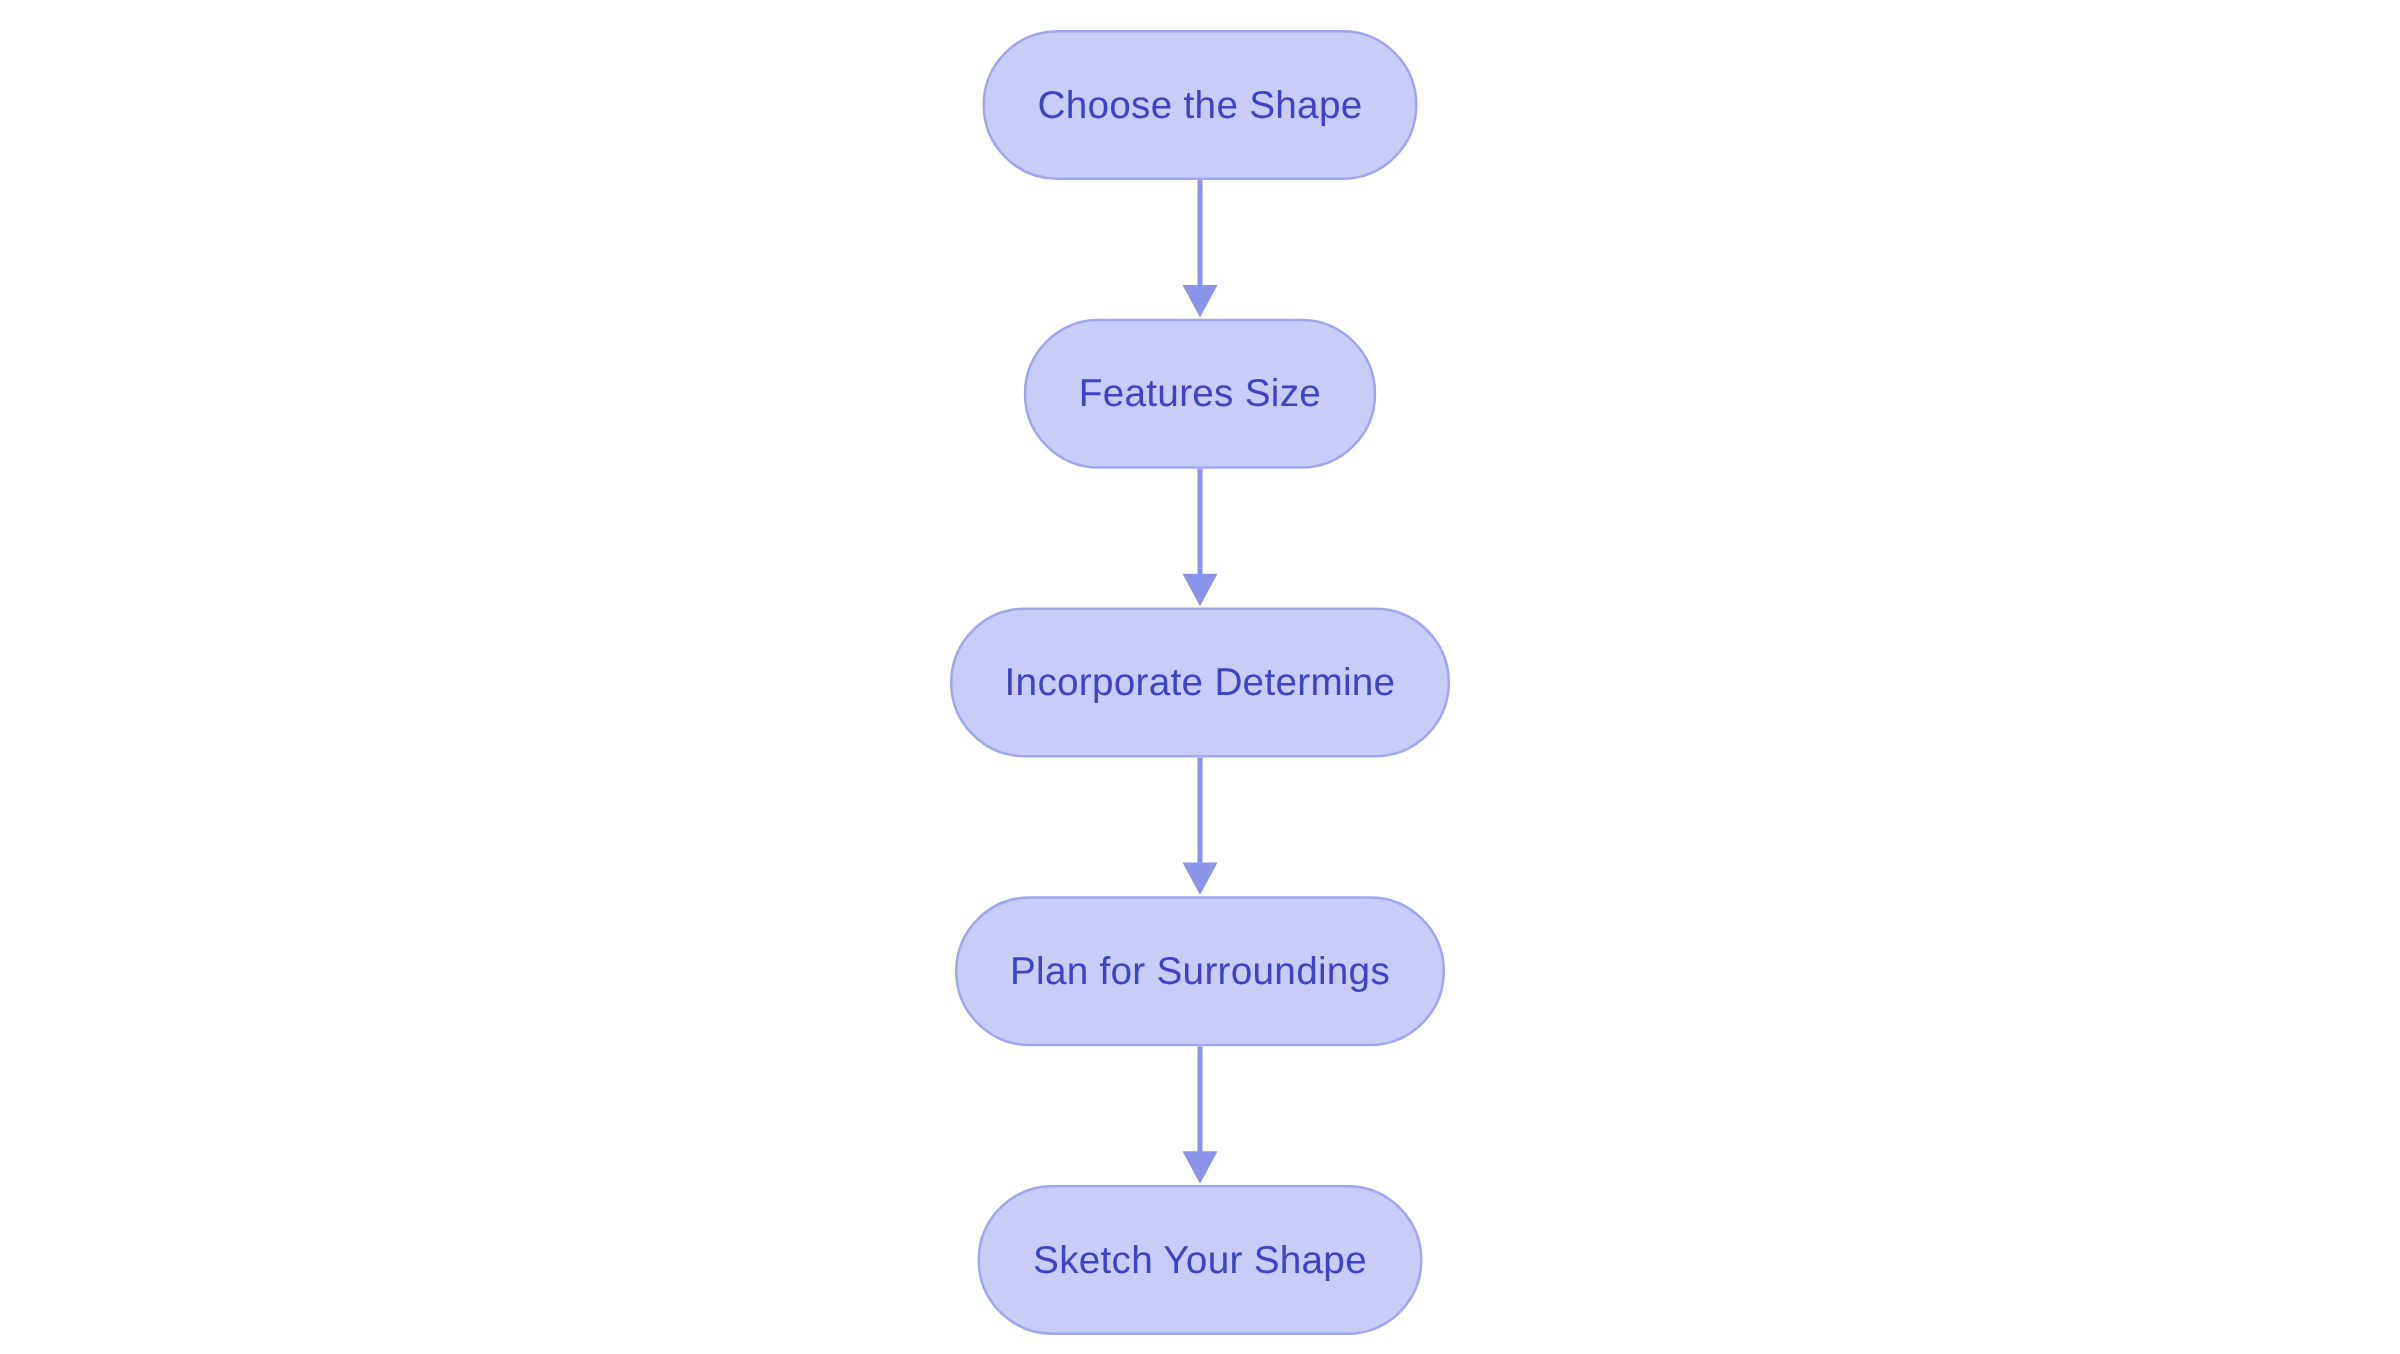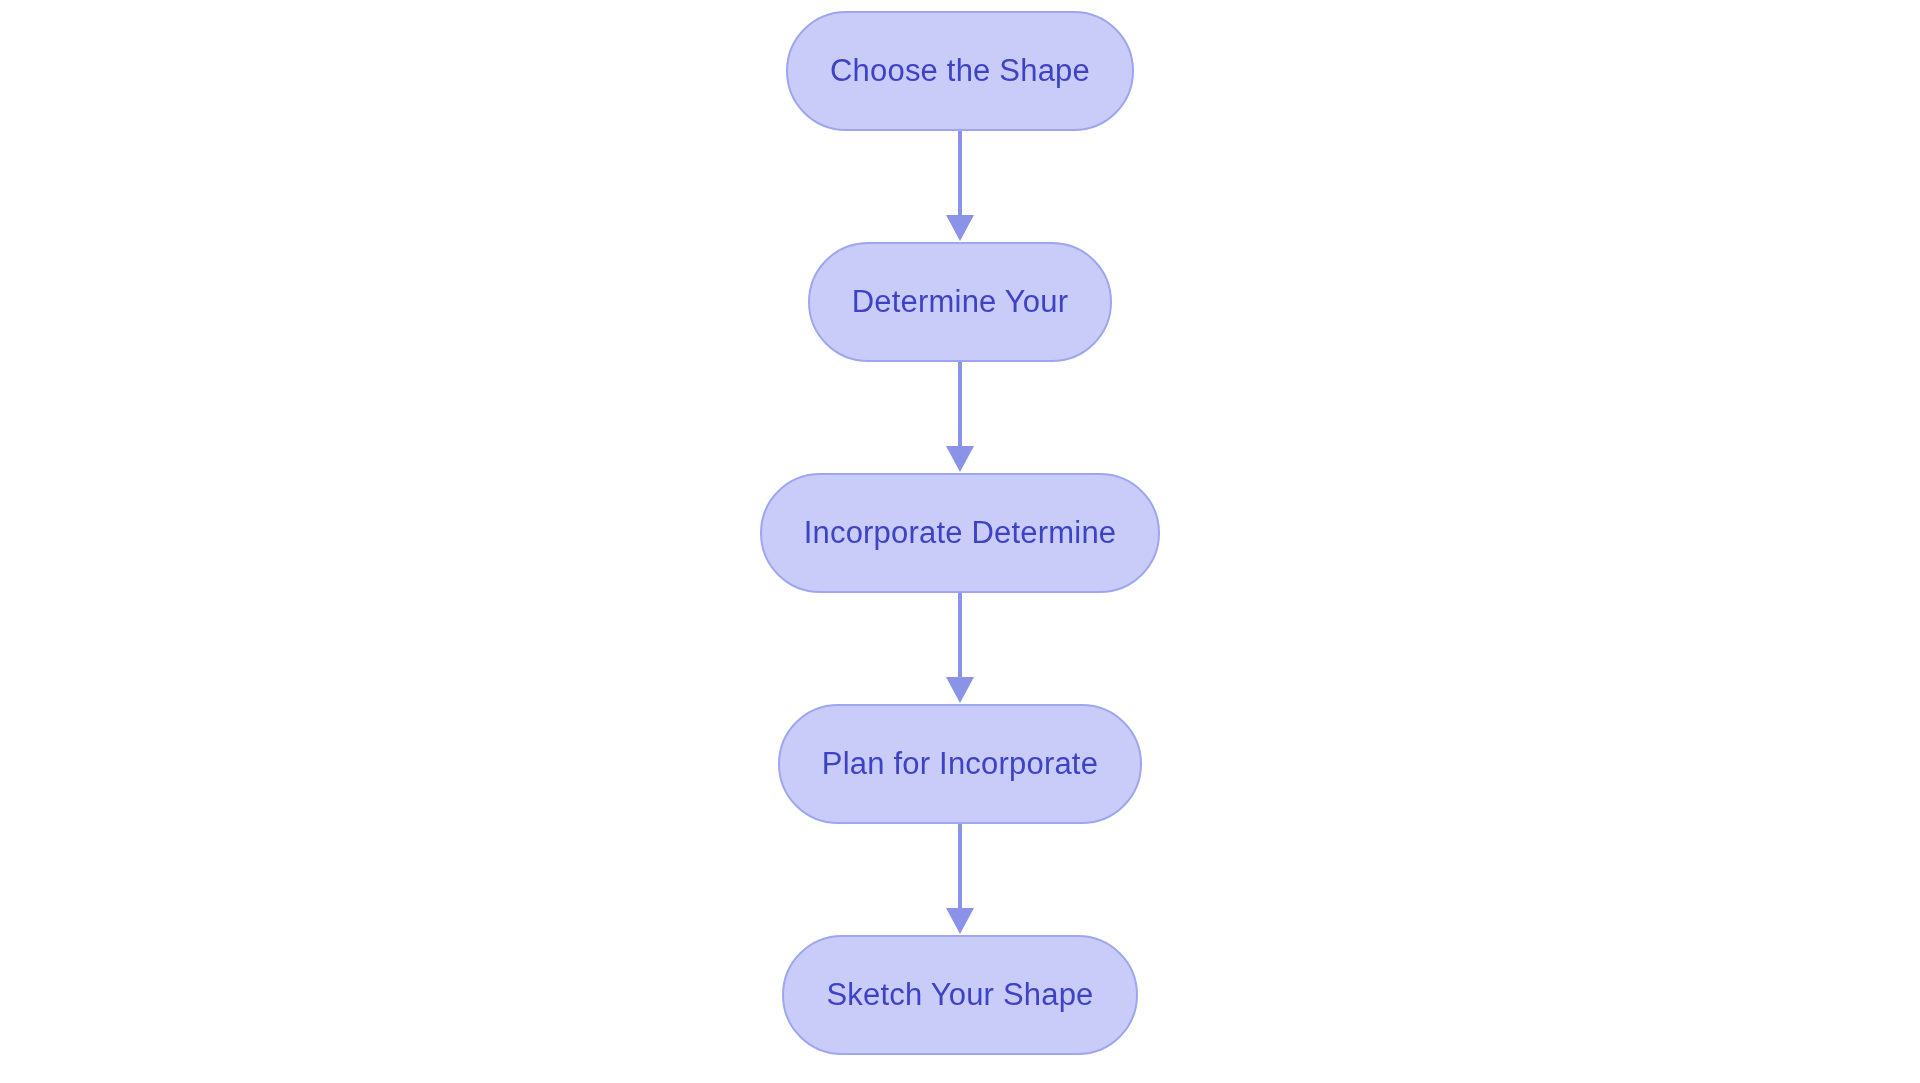--- a/index.html
+++ b/index.html
@@ -16,21 +16,21 @@
     background: var(--background);
     font-family: "Liberation Sans", sans-serif;
     overflow: hidden;
   }
   .flowchart {
     width: 100%;
     height: 100%;
     display: flex;
     flex-direction: column;
     align-items: center;
-    padding-top: 11px;
+    padding-top: 24px;
   }
   .node {
     height: 120px;
     min-width: 240px;
     padding: 0 42px;
     display: flex;
     align-items: center;
     justify-content: center;
     background: var(--node-fill);
     border: 2px solid var(--node-border);
@@ -63,21 +63,21 @@
   </div>
 
   <div class="arrow">
     <svg viewBox="0 0 28 111">
       <line x1="14" y1="0" x2="14" y2="86" stroke="currentColor" stroke-width="4"></line>
       <polygon points="0,84 28,84 14,110" fill="currentColor"></polygon>
     </svg>
   </div>
 
   <div class="node">
-    <span class="node-label">Determine Your</span>
+    <span class="node-label">Features Size</span>
   </div>
 
   <div class="arrow">
     <svg viewBox="0 0 28 111">
       <line x1="14" y1="0" x2="14" y2="86" stroke="currentColor" stroke-width="4"></line>
       <polygon points="0,84 28,84 14,110" fill="currentColor"></polygon>
     </svg>
   </div>
 
   <div class="node">
@@ -85,21 +85,21 @@
   </div>
 
   <div class="arrow">
     <svg viewBox="0 0 28 111">
       <line x1="14" y1="0" x2="14" y2="86" stroke="currentColor" stroke-width="4"></line>
       <polygon points="0,84 28,84 14,110" fill="currentColor"></polygon>
     </svg>
   </div>
 
   <div class="node">
-    <span class="node-label">Plan for Incorporate</span>
+    <span class="node-label">Plan for Surroundings</span>
   </div>
 
   <div class="arrow">
     <svg viewBox="0 0 28 111">
       <line x1="14" y1="0" x2="14" y2="86" stroke="currentColor" stroke-width="4"></line>
       <polygon points="0,84 28,84 14,110" fill="currentColor"></polygon>
     </svg>
   </div>
 
   <div class="node">

